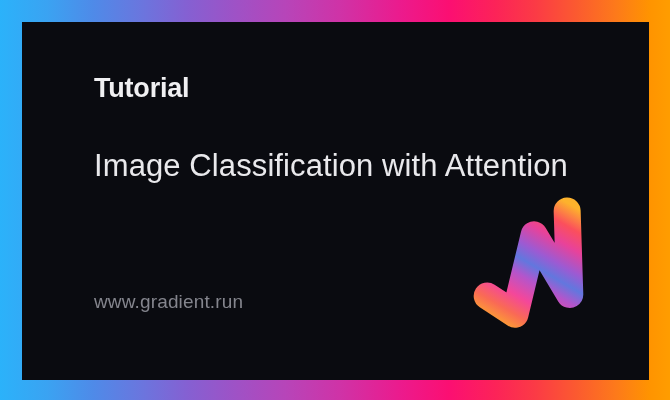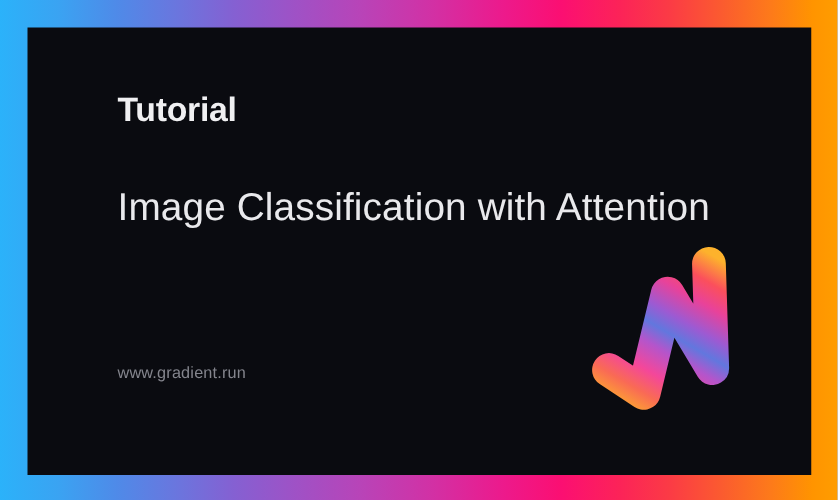--- a/index.html
+++ b/index.html
@@ -81,21 +81,21 @@
     letter-spacing: 0.1px;
     color: #e9e9ec;
     line-height: 1.25;
     white-space: nowrap;
   }
 
   #site-url {
     position: absolute;
     left: 0;
     top: 268px;
-    font-size: 13px;
+    font-size: 19px;
     font-weight: 400;
     letter-spacing: 0.15px;
     color: #84858d;
     line-height: 1.3;
     white-space: nowrap;
   }
 
   #brand-logo {
     position: absolute;
     left: 444px;

